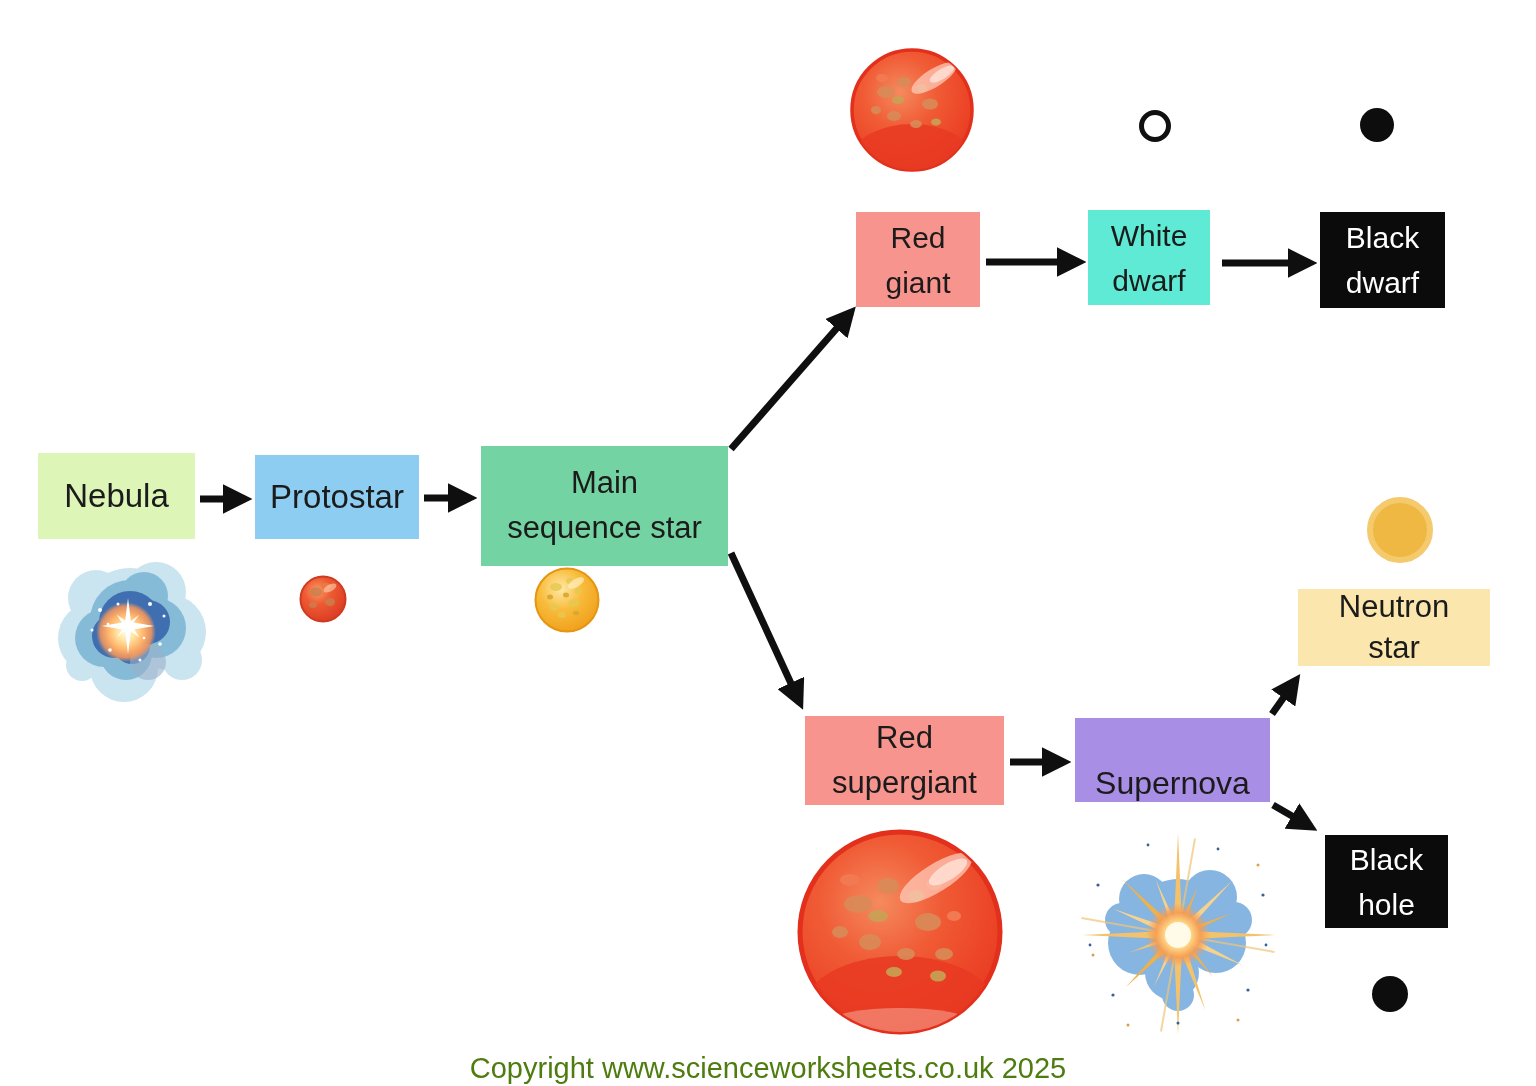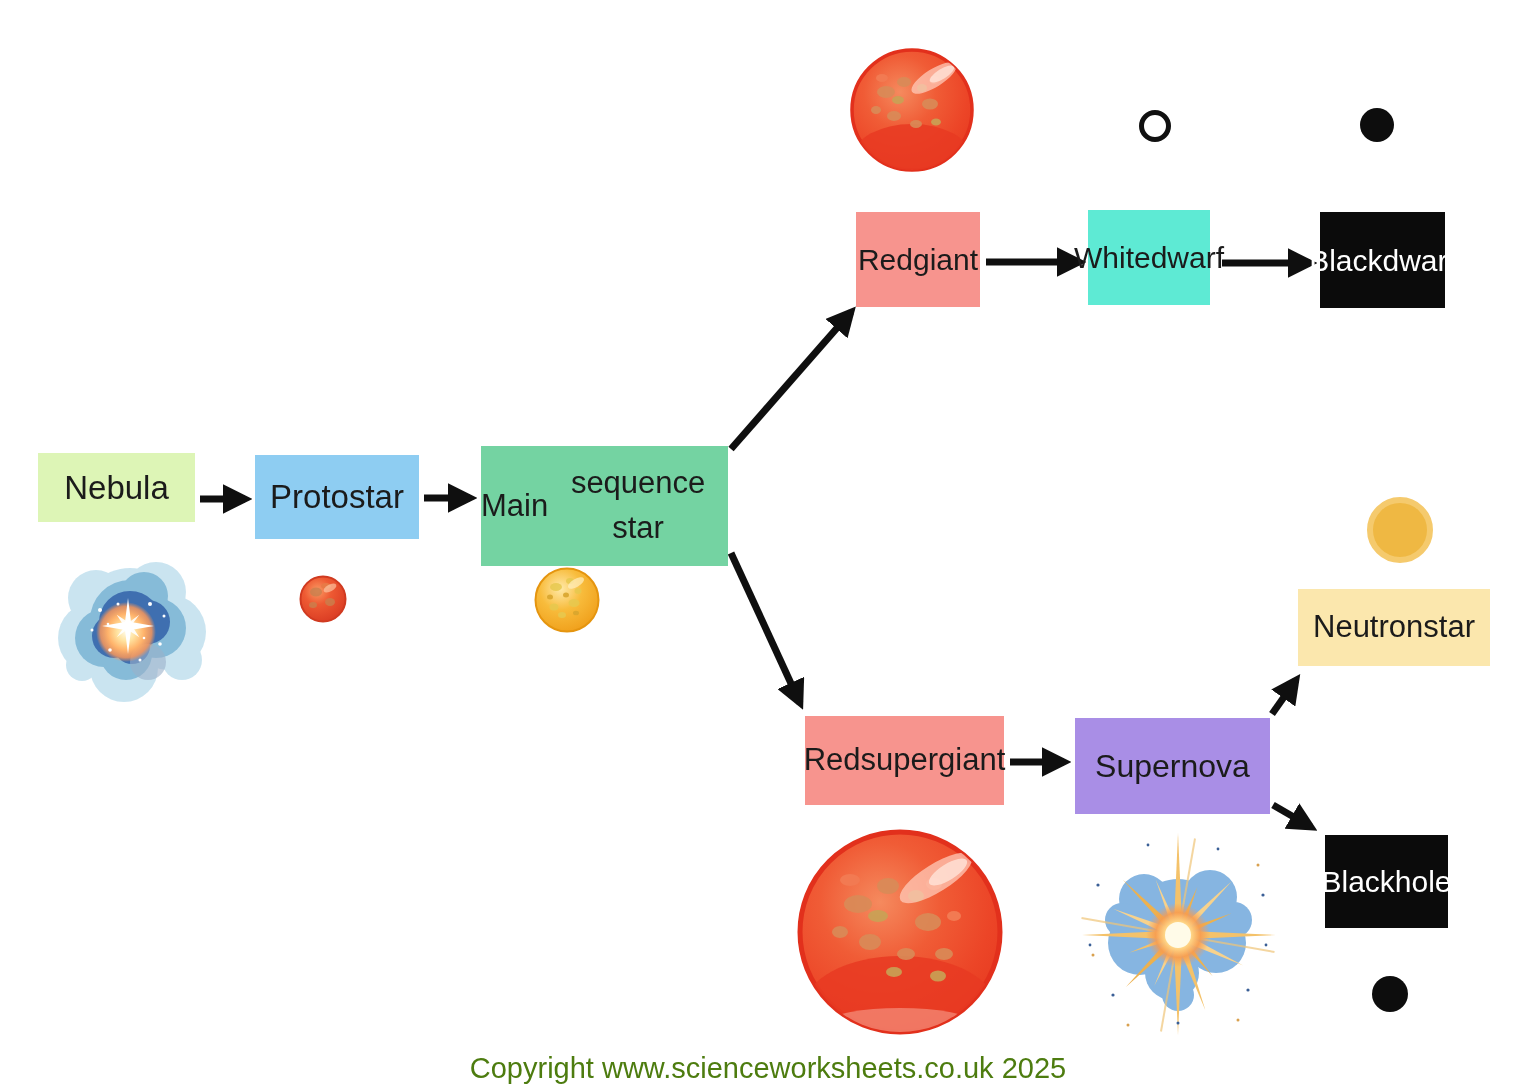--- a/index.html
+++ b/index.html
@@ -1,28 +1,28 @@
 <!DOCTYPE html>
 <html><head>
 <meta charset="utf-8">
 <style>
   html,body{margin:0;padding:0;background:#fff;}
   .canvas{position:relative;width:1536px;height:1086px;background:#ffffff;overflow:hidden;
           font-family:"Liberation Sans",sans-serif;color:#1b1b1b;}
-  .node{position:absolute;display:flex;flex-direction:row;align-items:center;justify-content:center;
+  .node{position:absolute;display:flex;flex-direction:column;align-items:center;justify-content:center;
         text-align:center;}
   .node span:empty{display:none;}
-  .n-nebula{left:38px;top:453px;width:157px;height:69px;background:#ddf5b6;font-size:33px;}
+  .n-nebula{left:38px;top:453px;width:157px;height:86px;background:#ddf5b6;font-size:33px;}
   .n-protostar{left:255px;top:455px;width:164px;height:84px;background:#8ecdf2;font-size:33px;text-align:right;}
   .n-main{left:481px;top:446px;width:247px;height:120px;background:#74d3a2;font-size:31px;line-height:1.45;}
   .n-redgiant{left:856px;top:212px;width:124px;height:95px;background:#f7948e;font-size:30px;line-height:1.5;}
   .n-whitedwarf{left:1088px;top:210px;width:122px;height:95px;background:#5eead4;font-size:30px;line-height:1.5;}
   .n-blackdwarf{left:1320px;top:212px;width:125px;height:96px;background:#0b0b0b;color:#ffffff;font-size:30px;line-height:1.5;}
   .n-redsuper{left:805px;top:716px;width:199px;height:89px;background:#f7948e;font-size:31px;line-height:1.45;}
-  .n-supernova{left:1075px;top:718px;width:195px;height:96px;background:#a98ee6;font-size:32px;}
+  .n-supernova{left:1075px;top:718px;width:195px;height:84px;background:#a98ee6;font-size:32px;justify-content:flex-end;}
   .n-neutron{left:1298px;top:589px;width:192px;height:77px;background:#fbe7ad;font-size:31px;line-height:1.3;}
   .n-blackhole{left:1325px;top:835px;width:123px;height:93px;background:#0b0b0b;color:#ffffff;font-size:30px;line-height:1.5;}
   .circle{position:absolute;border-radius:50%;box-sizing:border-box;}
   .c-whitedwarf{left:1139px;top:110px;width:32px;height:32px;border:5px solid #101010;background:#ffffff;}
   .c-blackdwarf{left:1360px;top:108px;width:34px;height:34px;background:#0d0d0d;}
   .c-neutron{left:1367px;top:497px;width:66px;height:66px;background:#efb843;border:6px solid #f5ca6d;}
   .c-blackhole{left:1372px;top:976px;width:36px;height:36px;background:#0d0d0d;}
   .art{position:absolute;}
   .arrows{position:absolute;left:0;top:0;pointer-events:none;}
   .footer{position:absolute;left:0;top:1052px;width:100%;text-align:center;font-size:29px;color:#4d7c0f;}

